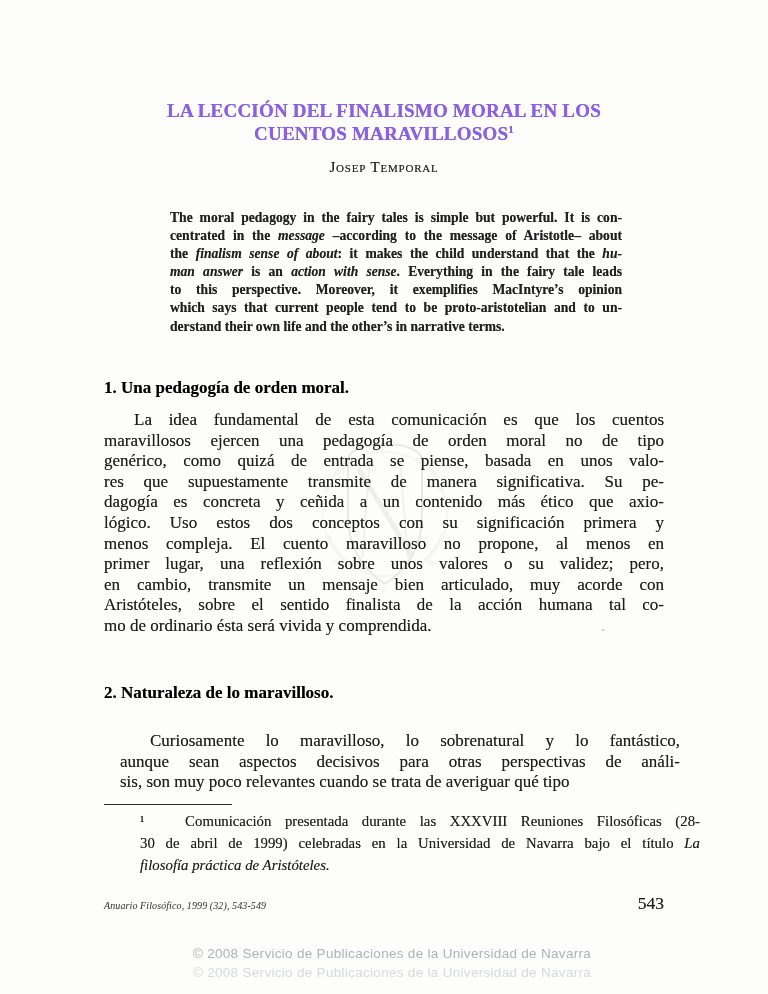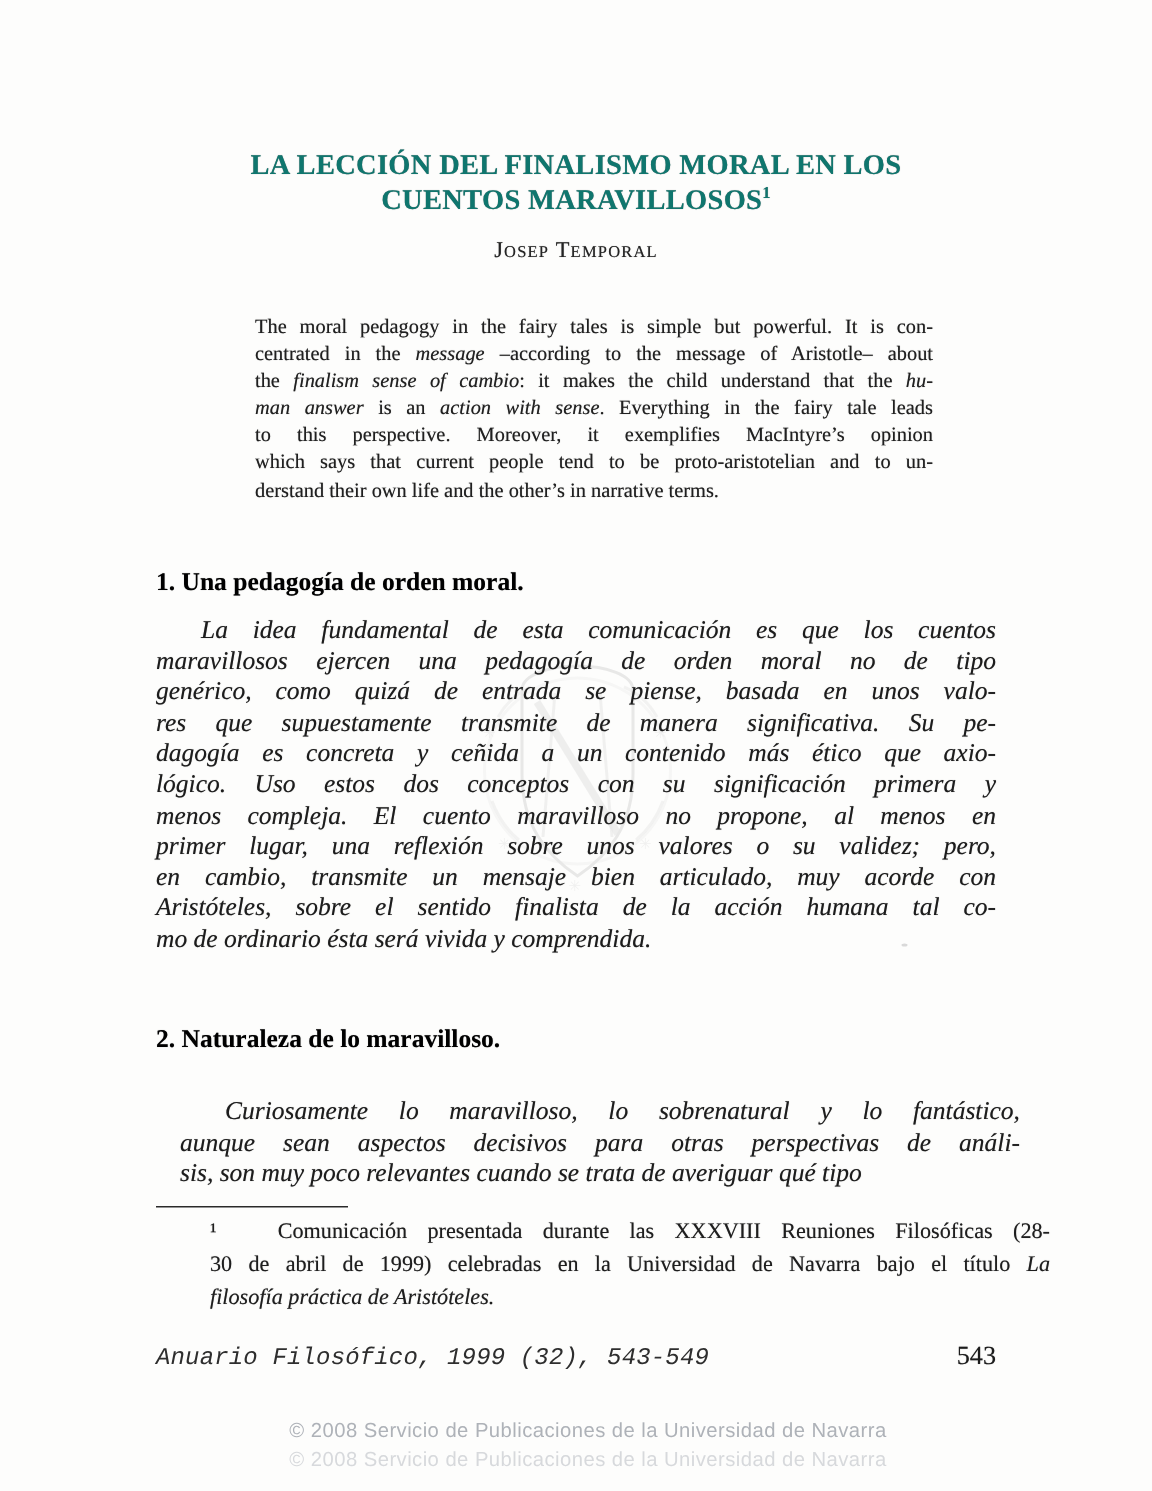--- a/index.html
+++ b/index.html
@@ -15,21 +15,21 @@
   }
   .serif-fuzz { text-shadow: 0 0 0.5px rgba(25,25,25,0.55); }
 
   .title {
     position: absolute;
     top: 100px; left: 104px; width: 560px;
     text-align: center;
     font-weight: bold;
     font-size: 19px;
     line-height: 22.5px;
-    color: #0f766e;
+    color: #8b5cf6;
     letter-spacing: 0.2px;
   }
   .title .tline { display: block; }
   .title sup { font-size: 11px; vertical-align: super; line-height: 0; }
 
   .author {
     position: absolute;
     top: 159px; left: 104px; width: 560px;
     text-align: center;
     font-variant: small-caps;
@@ -37,39 +37,39 @@
     letter-spacing: 0.8px;
     color: #242424;
   }
 
   .abstract {
     position: absolute;
     top: 209px; left: 170px; width: 452px;
     font-size: 13.6px;
     line-height: 18.1px;
     color: #202020;
+    font-weight: bold;
   }
 
   .heading {
     position: absolute;
     left: 104px; width: 560px;
     font-weight: bold;
     font-size: 17px;
     color: #000000;
   }
   .heading-1 { top: 378px; }
   .heading-2 { top: 683px; }
 
   .bodypara {
     position: absolute;
     left: 104px; width: 560px;
     font-size: 17px;
     line-height: 20.6px;
     color: #1c1c1c;
-    font-style: italic;
   }
   .para-1 { top: 410px; }
   .para-2 { top: 731px; margin-left: 16px; }
 
   .jline { text-align: justify; text-align-last: justify; white-space: normal; }
   .jline.last { text-align-last: left; }
   .indent-first .jline.first { text-indent: 30px; }
 
   .footnote-sep {
     position: absolute;
@@ -86,23 +86,23 @@
   }
 
   .footer-row {
     position: absolute;
     top: 893px; left: 104px; width: 560px;
     display: flex;
     justify-content: space-between;
     align-items: baseline;
   }
   .journal-cite {
-    font-family: Liberation Mono, monospace;
+    font-family: Liberation Serif, serif;
     font-style: italic;
-    font-size: 16px;
+    font-size: 10px;
     color: #2e2e2e;
     letter-spacing: 0.1px;
   }
   .page-num {
     font-family: "Liberation Serif", serif;
     font-size: 17.5px;
     color: #1c1c1c;
   }
 
   .copyright {
@@ -159,21 +159,21 @@
   <h1 class="title serif-fuzz">
     <span class="tline">LA LECCIÓN DEL FINALISMO MORAL EN LOS</span>
     <span class="tline"><span>CUENTOS MARAVILLOSOS</span><sup>1</sup></span>
   </h1>
 
   <div class="author serif-fuzz">Josep Temporal</div>
 
   <div class="abstract serif-fuzz">
       <div class="jline first">The moral pedagogy in the fairy tales is simple but powerful. It is con-</div>
       <div class="jline">centrated in the <i>message</i> –according to the message of Aristotle– about</div>
-      <div class="jline">the <i>finalism sense of cambio</i>: it makes the child understand that the <i>hu-</i></div>
+      <div class="jline">the <i>finalism sense of about</i>: it makes the child understand that the <i>hu-</i></div>
       <div class="jline"><i>man answer</i> is an <i>action with sense</i>. Everything in the fairy tale leads</div>
       <div class="jline">to this perspective. Moreover, it exemplifies MacIntyre’s opinion</div>
       <div class="jline">which says that current people tend to be proto-aristotelian and to un-</div>
       <div class="jline last">derstand their own life and the other’s in narrative terms.</div>
     </div>
 
   <div class="heading heading-1 serif-fuzz">1. Una pedagogía de orden moral.</div>
   <div class="bodypara para-1 indent-first serif-fuzz">
       <div class="jline first">La idea fundamental de esta comunicación es que los cuentos</div>
       <div class="jline">maravillosos ejercen una pedagogía de orden moral no de tipo</div>

